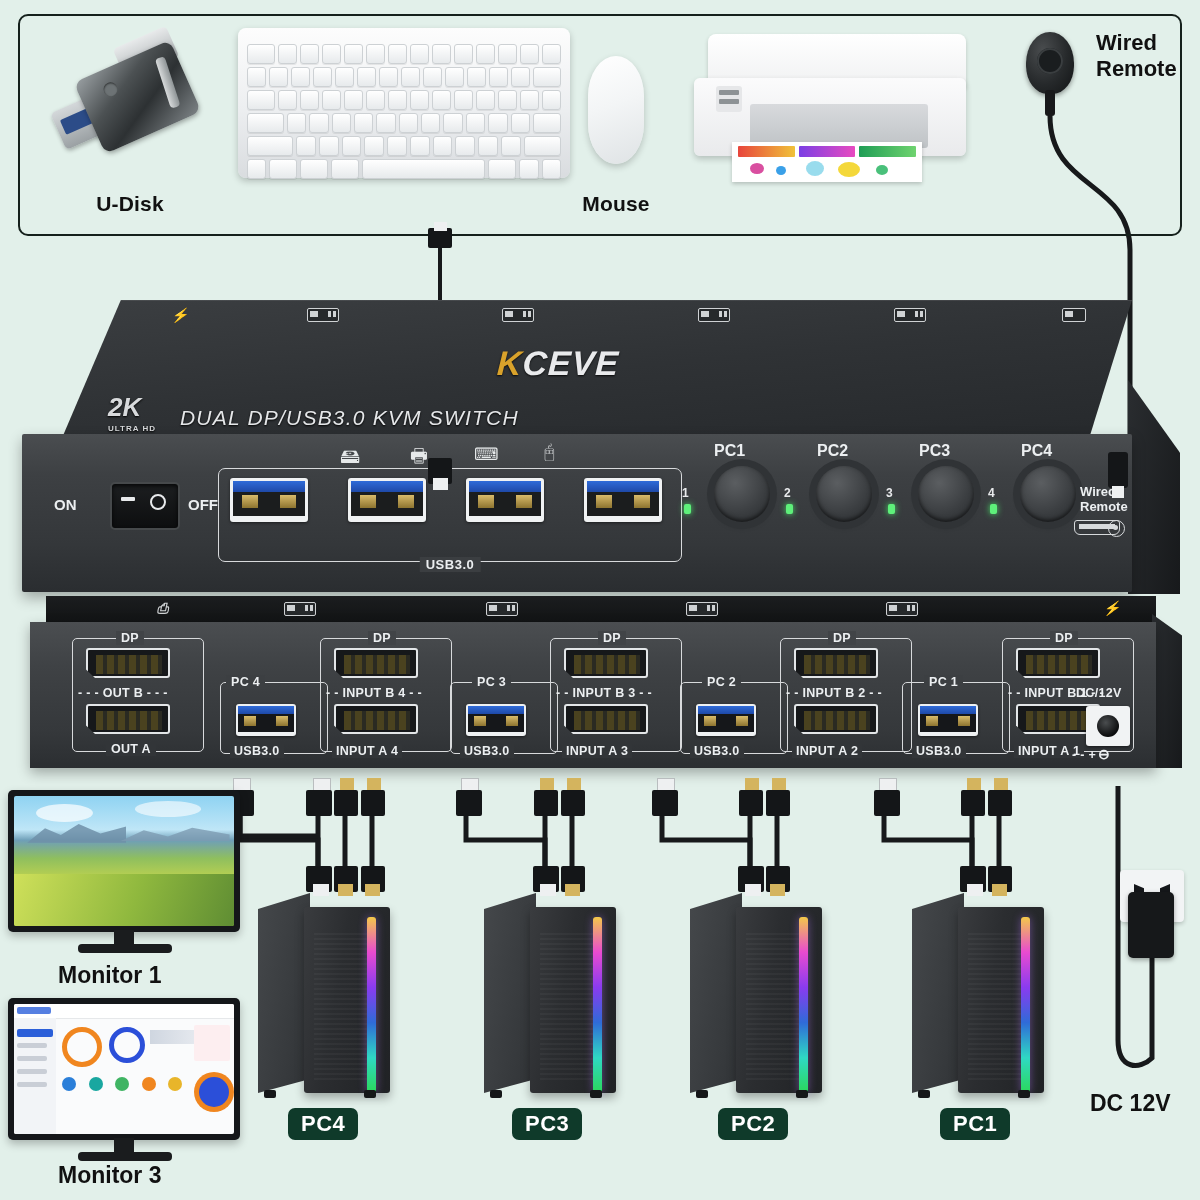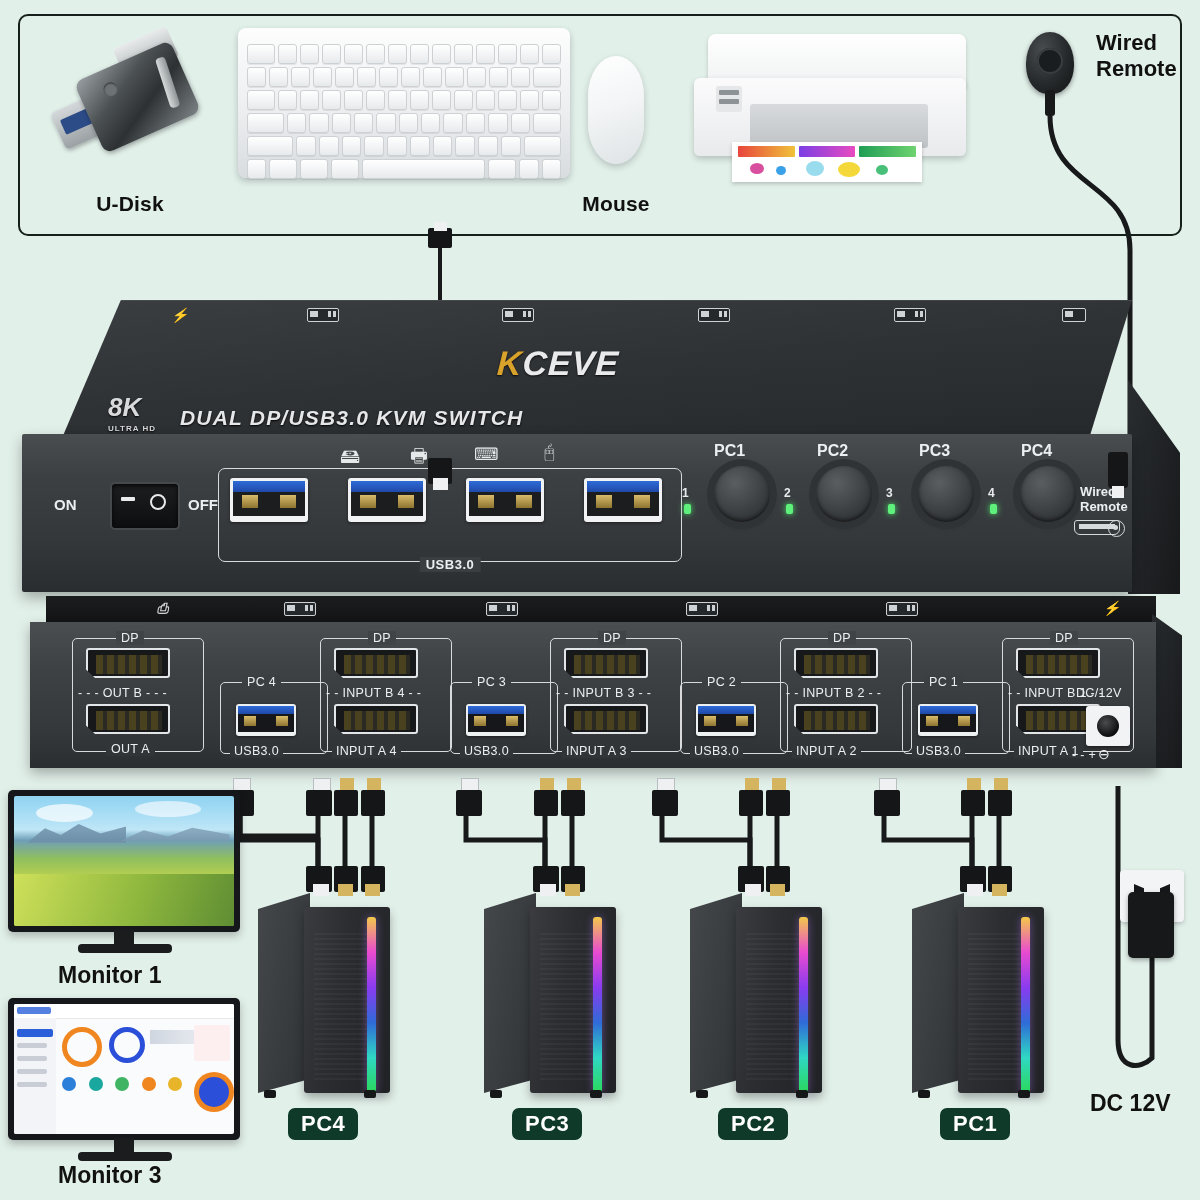--- a/index.html
+++ b/index.html
@@ -101,21 +101,21 @@
   .kvm-side{position:absolute;left:1106px;top:80px;width:52px;height:214px;
     background:linear-gradient(100deg,#2a2d30,#17191b);
     clip-path:polygon(0% 0%,100% 34%,100% 100%,0% 100%);}
   .brand{position:absolute;left:435px;top:44px;font-weight:bold;font-style:italic;
     font-size:34px;letter-spacing:1px;color:#e9eaec;
     text-shadow:0 1px 2px rgba(0,0,0,.8);transform:skewX(-3deg);}
   .brand .k{color:#d9a22b;}
   .badge8k{position:absolute;left:46px;top:96px;color:#d8dadc;font-weight:bold;
     font-size:26px;font-style:italic;line-height:22px;text-shadow:0 1px 2px #000;}
   .badge8k small{display:block;font-size:8px;letter-spacing:1px;font-style:normal;}
-  .kvm-title{position:absolute;left:118px;top:106px;font-weight:bold;font-size:21px;
+  .kvm-title{position:absolute;left:118px;top:106px;font-weight:normal;font-size:21px;
     font-style:italic;letter-spacing:1.2px;color:#e5e7e9;text-shadow:0 1px 2px #000;}
 
   .topicon{position:absolute;top:8px;width:30px;height:12px;border:1.5px solid #cfd2d4;
     border-radius:2px;background:#26292b;}
   .topicon b{position:absolute;left:2px;top:2px;width:8px;height:6px;background:#cfd2d4;display:block;}
   .topicon i{position:absolute;right:2px;top:2px;width:3px;height:6px;background:#cfd2d4;display:block;
     box-shadow:-5px 0 0 #cfd2d4;}
   .boltico{position:absolute;top:7px;color:#cfd2d4;font-size:14px;font-weight:bold;transform:skewX(-12deg);}
 
   
@@ -167,21 +167,21 @@
     box-sizing:border-box;}
   .dp-port i{position:absolute;left:8px;top:5px;right:6px;height:19px;
     background:repeating-linear-gradient(90deg,#4a421f 0 7px,#2a2a22 7px 11px);display:block;}
   .usb-r{position:absolute;width:60px;height:32px;background:#eef1f2;border-radius:3px;
     padding:2px;box-sizing:border-box;box-shadow:0 1px 3px rgba(0,0,0,.5);}
   .usb-r i{display:block;width:100%;height:8px;background:linear-gradient(180deg,#2f6bd8,#1e49a8);}
   .usb-r b{display:block;width:100%;height:18px;background:#15171a;position:relative;}
   .usb-r b::before,.usb-r b::after{content:"";position:absolute;top:2px;width:12px;height:10px;
     background:linear-gradient(180deg,#d9bb6a,#8d7430);}
   .usb-r b::before{left:6px}.usb-r b::after{right:6px}
-  .rlbl{position:absolute;color:#eceff1;font-weight:normal;font-size:12.5px;letter-spacing:.3px;white-space:nowrap;}
+  .rlbl{position:absolute;color:#eceff1;font-weight:bold;font-size:12.5px;letter-spacing:.3px;white-space:nowrap;}
   .dcjack{position:absolute;width:44px;height:40px;background:#f1f3f4;border-radius:3px;
     box-shadow:0 1px 3px rgba(0,0,0,.5);}
   .dcjack::after{content:"";position:absolute;left:11px;top:9px;width:22px;height:22px;border-radius:50%;
     background:radial-gradient(circle at 40% 35%,#4a4d4f,#0c0d0e 70%);}
   .brk{position:absolute;border:1.5px solid #d8dadc;border-radius:5px;}
 
   
   .mon-frame{position:absolute;background:#15171a;border-radius:5px;padding:6px;box-sizing:border-box;
     box-shadow:0 4px 9px rgba(0,0,0,.25);}
   .mon-stand{position:absolute;background:#1a1c1e;}
@@ -393,21 +393,21 @@
     </div>
   <div id="remote-neck" class="abs"></div>
   <div id="remote-label" class="abs">
     <div>Wired</div>
     <div>Remote</div>
   </div>
 
   <div id="kvm" class="abs">
     <div class="kvm-top">
       <div class="brand"><span class="k">K</span><span>CEVE</span></div>
-      <div class="badge8k"><span>8K</span><small>ULTRA HD</small></div>
+      <div class="badge8k"><span>2K</span><small>ULTRA HD</small></div>
       <div class="kvm-title">DUAL DP/USB3.0 KVM SWITCH</div>
       <span class="boltico" style="left:110px">⚡</span>
       <div class="topicon" style="left:245px">
           <b></b>
           <i></i>
         </div>
       <div class="topicon" style="left:440px">
           <b></b>
           <i></i>
         </div>
@@ -521,21 +521,21 @@
       <div class="dp-port" style="left:56px;top:26px">
           <i></i>
         </div>
       <span class="rlbl" style="left:48px;top:64px">- - - OUT B - - -</span>
       <div class="dp-port" style="left:56px;top:82px">
           <i></i>
         </div>
       <span class="rlbl" style="left:76px;top:120px;background:#323538;padding:0 5px">OUT A</span>
 
       <div class="brk" style="left:190px;top:60px;width:106px;height:70px"></div>
-      <span class="rlbl" style="left:212px;top:53px;background:#3c3f42;padding:0 5px">PC 4</span>
+      <span class="rlbl" style="left:196px;top:53px;background:#3c3f42;padding:0 5px">PC 4</span>
       <div class="usb-r" style="left:206px;top:82px">
           <i></i>
           <b></b>
         </div>
       <span class="rlbl" style="left:200px;top:122px;background:#323538;padding:0 4px">USB3.0</span>
       <div class="brk" style="left:290px;top:16px;width:130px;height:112px"></div>
       <span class="rlbl" style="left:338px;top:9px;background:#414447;padding:0 5px">DP</span>
       <div class="dp-port" style="left:304px;top:26px">
           <i></i>
         </div>

